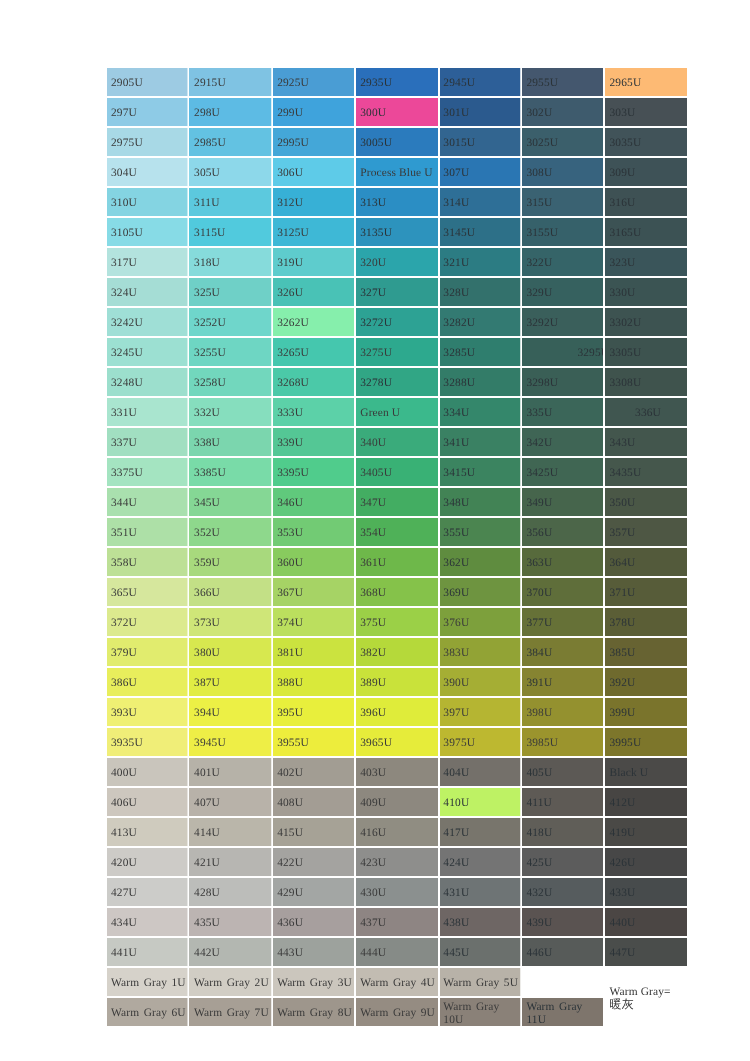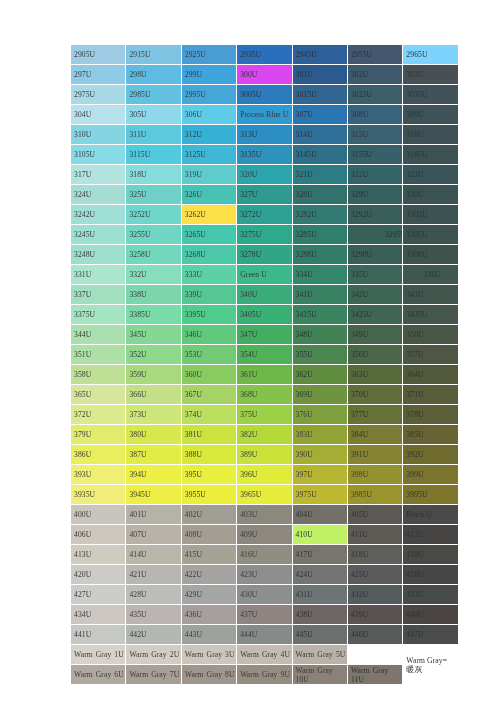--- a/index.html
+++ b/index.html
@@ -50,27 +50,27 @@
 <div id="page">
   <table id="chart-table">
     <tbody id="chart-body">
         <tr>
           <td style="background: rgb(157, 203, 227); color: rgb(58, 58, 58);">2905U</td>
           <td style="background: rgb(127, 195, 227); color: rgb(58, 58, 58);">2915U</td>
           <td style="background: rgb(74, 157, 212); color: rgb(58, 58, 58);">2925U</td>
           <td style="background: rgb(42, 111, 187); color: rgb(43, 51, 56);">2935U</td>
           <td style="background: rgb(45, 95, 152); color: rgb(43, 51, 56);">2945U</td>
           <td style="background: rgb(68, 87, 110); color: rgb(43, 51, 56);">2955U</td>
-          <td style="background: #7dd3fc; color: rgb(43, 51, 56);">2965U</td>
+          <td style="background: #fdba74; color: rgb(43, 51, 56);">2965U</td>
         </tr>
         <tr>
           <td style="background: rgb(142, 203, 230); color: rgb(58, 58, 58);">297U</td>
           <td style="background: rgb(93, 187, 228); color: rgb(58, 58, 58);">298U</td>
           <td style="background: rgb(63, 163, 220); color: rgb(58, 58, 58);">299U</td>
-          <td style="background: #d946ef; color: rgb(43, 51, 56);">300U</td>
+          <td style="background: #ec4899; color: rgb(43, 51, 56);">300U</td>
           <td style="background: rgb(43, 90, 142); color: rgb(43, 51, 56);">301U</td>
           <td style="background: rgb(62, 91, 109); color: rgb(43, 51, 56);">302U</td>
           <td style="background: rgb(71, 80, 85); color: rgb(43, 51, 56);">303U</td>
         </tr>
         <tr>
           <td style="background: rgb(168, 217, 230); color: rgb(58, 58, 58);">2975U</td>
           <td style="background: rgb(99, 194, 226); color: rgb(58, 58, 58);">2985U</td>
           <td style="background: rgb(68, 167, 216); color: rgb(58, 58, 58);">2995U</td>
           <td style="background: rgb(43, 123, 189); color: rgb(43, 51, 56);">3005U</td>
           <td style="background: rgb(50, 101, 144); color: rgb(43, 51, 56);">3015U</td>
@@ -118,21 +118,21 @@
           <td style="background: rgb(111, 208, 199); color: rgb(58, 58, 58);">325U</td>
           <td style="background: rgb(73, 194, 182); color: rgb(58, 58, 58);">326U</td>
           <td style="background: rgb(47, 155, 144); color: rgb(43, 51, 56);">327U</td>
           <td style="background: rgb(51, 113, 108); color: rgb(43, 51, 56);">328U</td>
           <td style="background: rgb(54, 97, 95); color: rgb(43, 51, 56);">329U</td>
           <td style="background: rgb(59, 84, 83); color: rgb(43, 51, 56);">330U</td>
         </tr>
         <tr>
           <td style="background: rgb(159, 223, 214); color: rgb(58, 58, 58);">3242U</td>
           <td style="background: rgb(111, 214, 203); color: rgb(58, 58, 58);">3252U</td>
-          <td style="background: #fde047; color: rgb(58, 58, 58);">3262U</td>
+          <td style="background: #86efac; color: rgb(58, 58, 58);">3262U</td>
           <td style="background: rgb(45, 162, 148); color: rgb(43, 51, 56);">3272U</td>
           <td style="background: rgb(51, 122, 114); color: rgb(43, 51, 56);">3282U</td>
           <td style="background: rgb(58, 95, 91); color: rgb(43, 51, 56);">3292U</td>
           <td style="background: rgb(61, 83, 81); color: rgb(43, 51, 56);">3302U</td>
         </tr>
         <tr>
           <td style="background: rgb(156, 224, 210); color: rgb(58, 58, 58);">3245U</td>
           <td style="background: rgb(110, 214, 195); color: rgb(58, 58, 58);">3255U</td>
           <td style="background: rgb(69, 199, 174); color: rgb(58, 58, 58);">3265U</td>
           <td style="background: rgb(45, 169, 142); color: rgb(58, 58, 58);">3275U</td>

